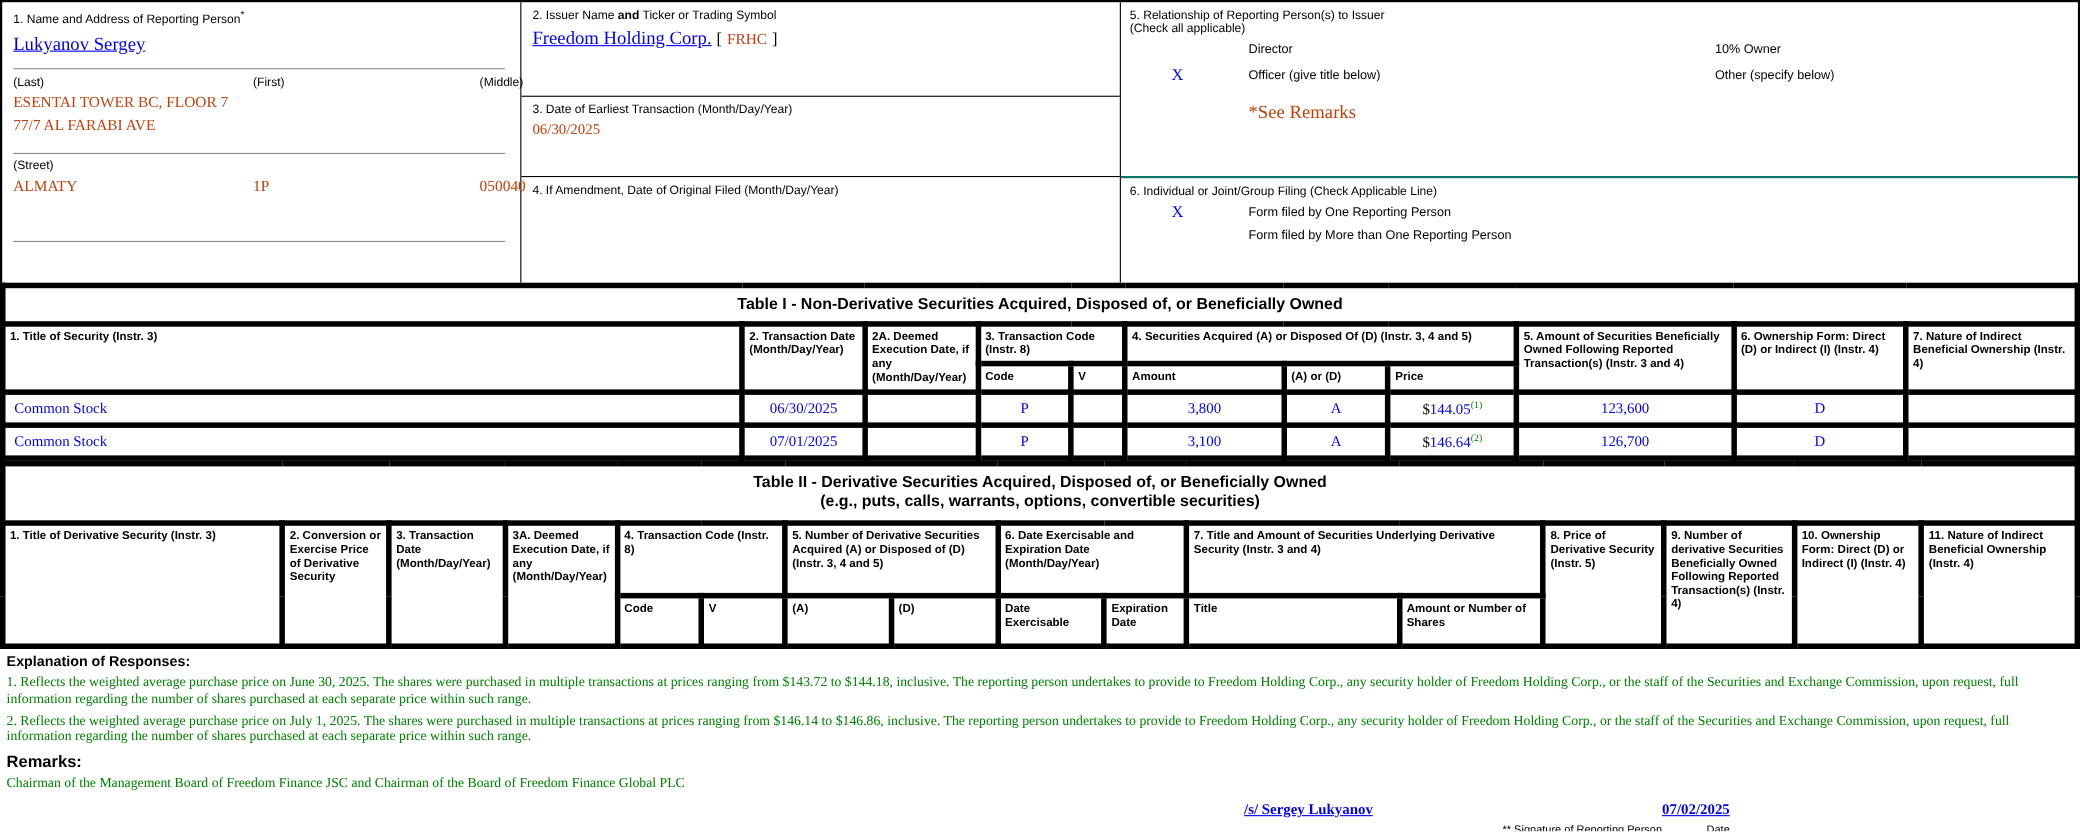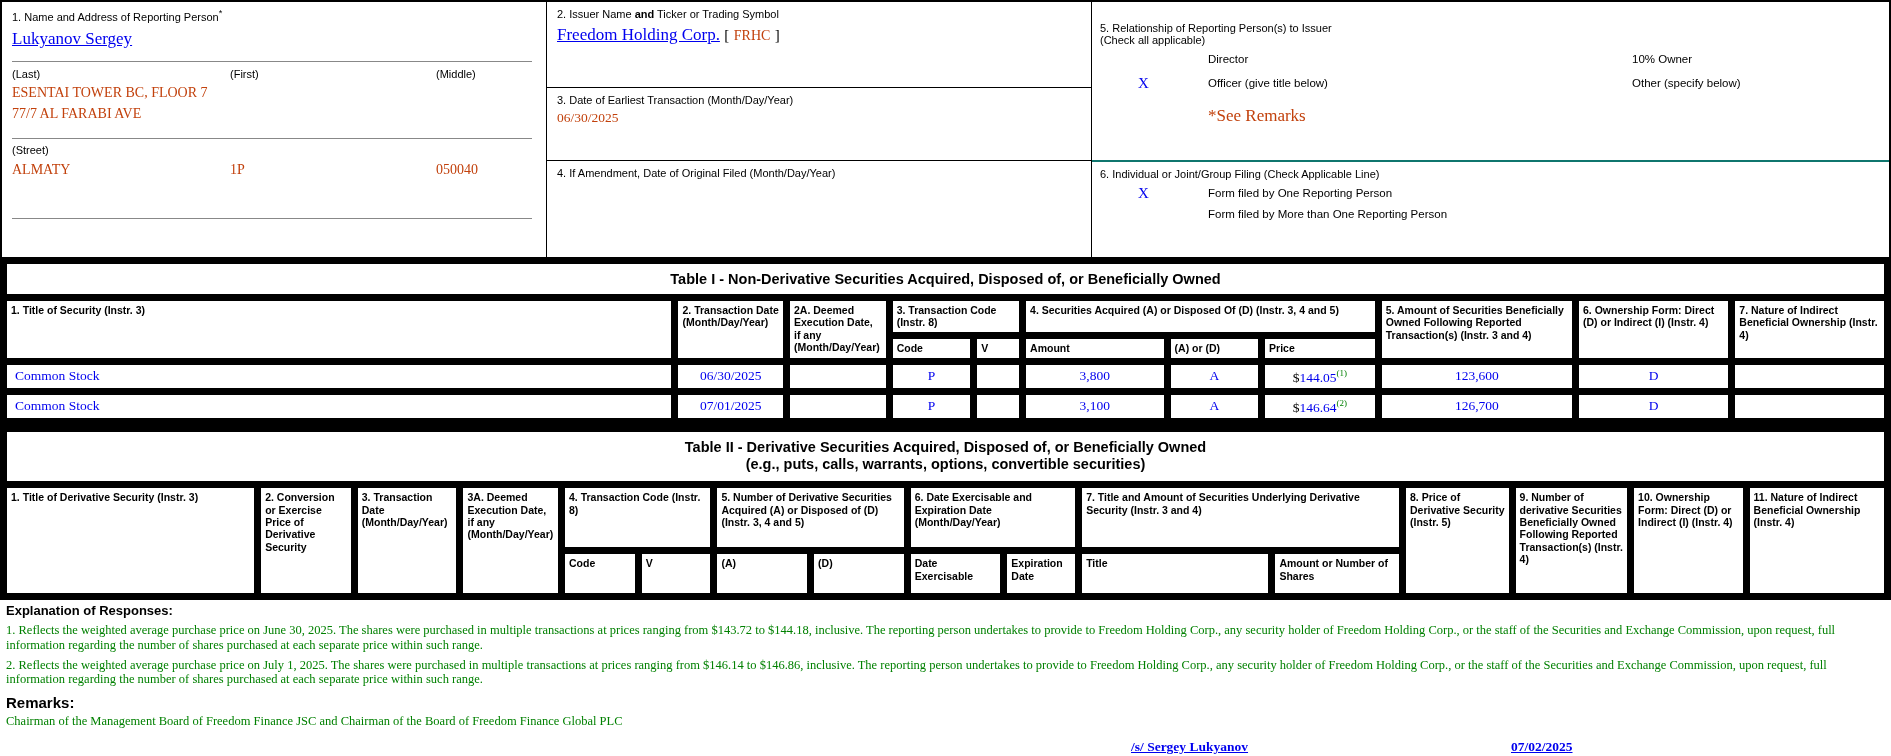--- a/index.html
+++ b/index.html
@@ -6,28 +6,28 @@
   html, body { margin:0; padding:0; background:#fff; }
   .page { position:relative; width:1891px; height:756px; overflow:hidden; background:#fff;
           font-family:"Liberation Sans", sans-serif; color:#000; }
   .serif { font-family:"Liberation Serif", serif; }
   .blue { color:#c2410c; }
   .lbl { font-size:11px; color:#000; }
   .link { color:#0000EE; text-decoration:underline; cursor:pointer; }
 
   
   .top { display:flex; height:257px; border:2px solid #000; border-bottom:none; }
-  .colA { width:545px; border-right:1px solid #000; padding:6px 10px 0 10px; }
+  .colA { width:472px; border-right:1px solid #000; padding:6px 10px 0 10px; }
   .colB { width:545px; border-right:1px solid #000; display:flex; flex-direction:column; }
   .colC { flex:1; display:flex; flex-direction:column; }
   .boxB { padding:6px 10px; }
   .b2 { height:85px; }
   .b3 { height:73px; border-top:1px solid #000; }
   .b4 { flex:1; border-top:1px solid #000; }
-  .b5 { height:158px; padding:20px 8px; }
+  .b5 { height:158px; padding:6px 8px; }
   .b6 { flex:1; border-top:2px solid #0f766e; padding:6px 8px; }
 
   .name-link { display:inline-block; font-size:17px; margin-top:6px; }
   .grayline { border:none; border-top:1px solid #888; margin:12px 4px 0 0; }
   .grayline.g2 { margin-top:16px; }
   .grayline.g3 { margin-top:40px; }
   .grid3 { display:grid; grid-template-columns:218px 206px 1fr; margin-top:6px; }
   .addr { font-size:14px; margin-top:5px; }
   .val-md { font-size:14px; }
   .val-sm { font-size:13.5px; }
@@ -41,21 +41,21 @@
 
   .chkrow { display:flex; margin-top:5px; min-height:19px; }
   .chk { width:108px; padding-left:38px; font-family:"Liberation Serif", serif; font-size:15px; color:#0000EE; }
   .lab1 { width:424px; font-size:11.5px; padding-top:2px; }
   .lab2 { flex:1; font-size:11.5px; padding-top:2px; }
   .lab-full { flex:1; font-size:11.5px; padding-top:2px; }
   .see-remarks { margin-left:108px; margin-top:12px; font-size:17px; }
 
   
   table.t { width:100%; border-collapse:collapse; table-layout:fixed; border:2px solid #000; }
-  table.t th, table.t td { border:7px solid #000000; }
+  table.t th, table.t td { border:5px solid #000000; }
   .tbl-title { text-align:center; font-weight:bold; font-size:14.5px; padding:7px 0; }
   .tbl-title .tline { line-height:1.22; }
   table.t th { font-size:10.5px; font-weight:bold; text-align:left; vertical-align:top; padding:3px 4px; line-height:1.18; }
   th.sub { vertical-align:bottom; }
   tr.hdrB-t1 { height:26px; }
   tr.hdrA-t2 { height:66px; }
   tr.hdrB-t2 { height:46px; }
   tr.drow { height:30px; }
   td.dc { font-family:"Liberation Serif", serif; font-size:13.5px; color:#0000EE; text-align:center; padding:2px 4px; }
   td.dc-left { text-align:left; padding-left:8px; }

